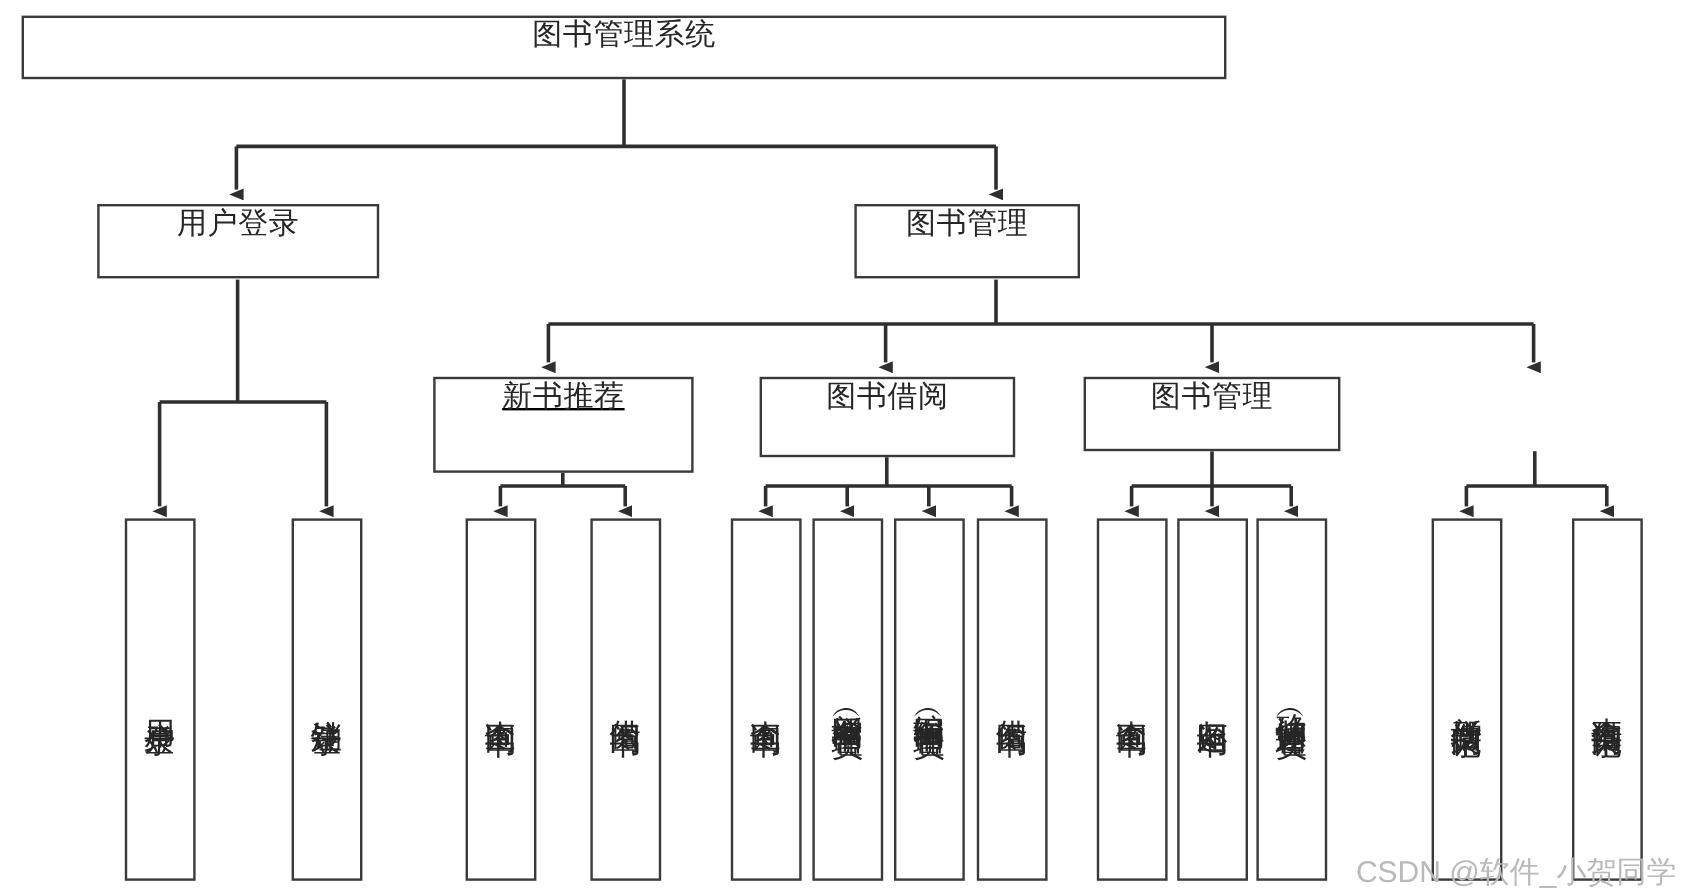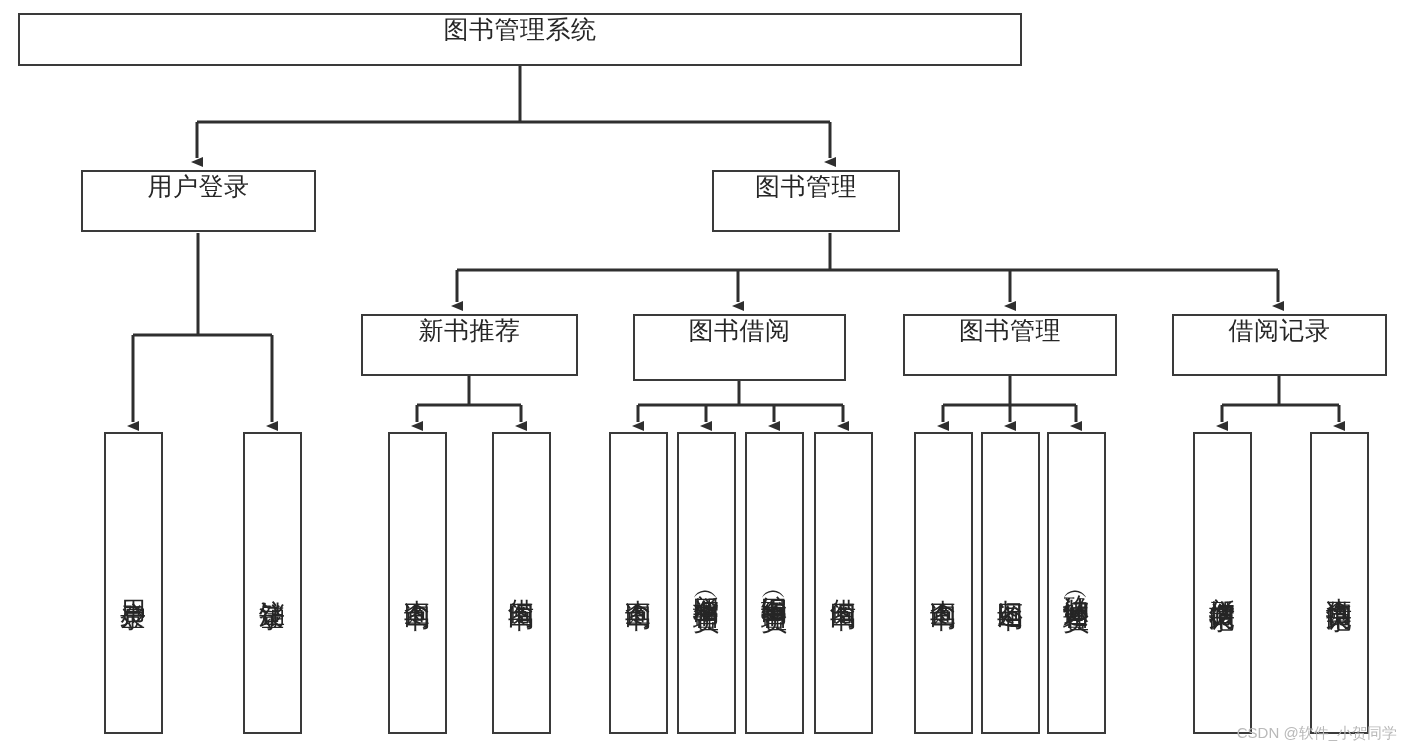--- a/index.html
+++ b/index.html
@@ -53,21 +53,21 @@
     text-orientation: upright;
     font-size: 26px;
     letter-spacing: 2px;
     line-height: 1;
     white-space: nowrap;
   }
   .watermark {
     position: absolute;
     right: 8px;
     bottom: 4px;
-    font-size: 15px;
+    font-size: 25px;
     color: #b9b9b9;
     white-space: nowrap;
     z-index: 3;
     font-family: "Liberation Sans", "DejaVu Sans", sans-serif;
   }
 </style>
 </head>
 <body>
 
 <div id="canvas">
@@ -126,31 +126,28 @@
     <span class="node-label">图书管理系统</span>
   </div>
 
   <div class="node horizontal" style="left:81px; top:170px; width:235px; height:62px;">
     <span class="node-label">用户登录</span>
   </div>
   <div class="node horizontal" style="left:712px; top:170px; width:188px; height:62px;">
     <span class="node-label">图书管理</span>
   </div>
 
-  <div class="node horizontal" style="left:361px; top:314px; width:217px; height:62px;">
+  <div class="node horizontal" style="left:361px; top:314px; width:217px; height:80px;text-decoration:underline;">
     <span class="node-label">新书推荐</span>
   </div>
   <div class="node horizontal" style="left:633px; top:314px; width:213px; height:67px;">
     <span class="node-label">图书借阅</span>
   </div>
   <div class="node horizontal" style="left:903px; top:314px; width:214px; height:62px;">
     <span class="node-label">图书管理</span>
-  </div>
-  <div class="node horizontal" style="left:1172px; top:314px; width:215px; height:62px;">
-    <span class="node-label">借阅记录</span>
   </div>
 
   <div class="node vertical" style="left:104px; top:432px; width:59px; height:302px;">
     <span class="node-label">用户登录</span>
   </div>
   <div class="node vertical" style="left:243px; top:432px; width:59px; height:302px;">
     <span class="node-label">注销登录</span>
   </div>
 
   <div class="node vertical" style="left:388px; top:432px; width:59px; height:302px;">

